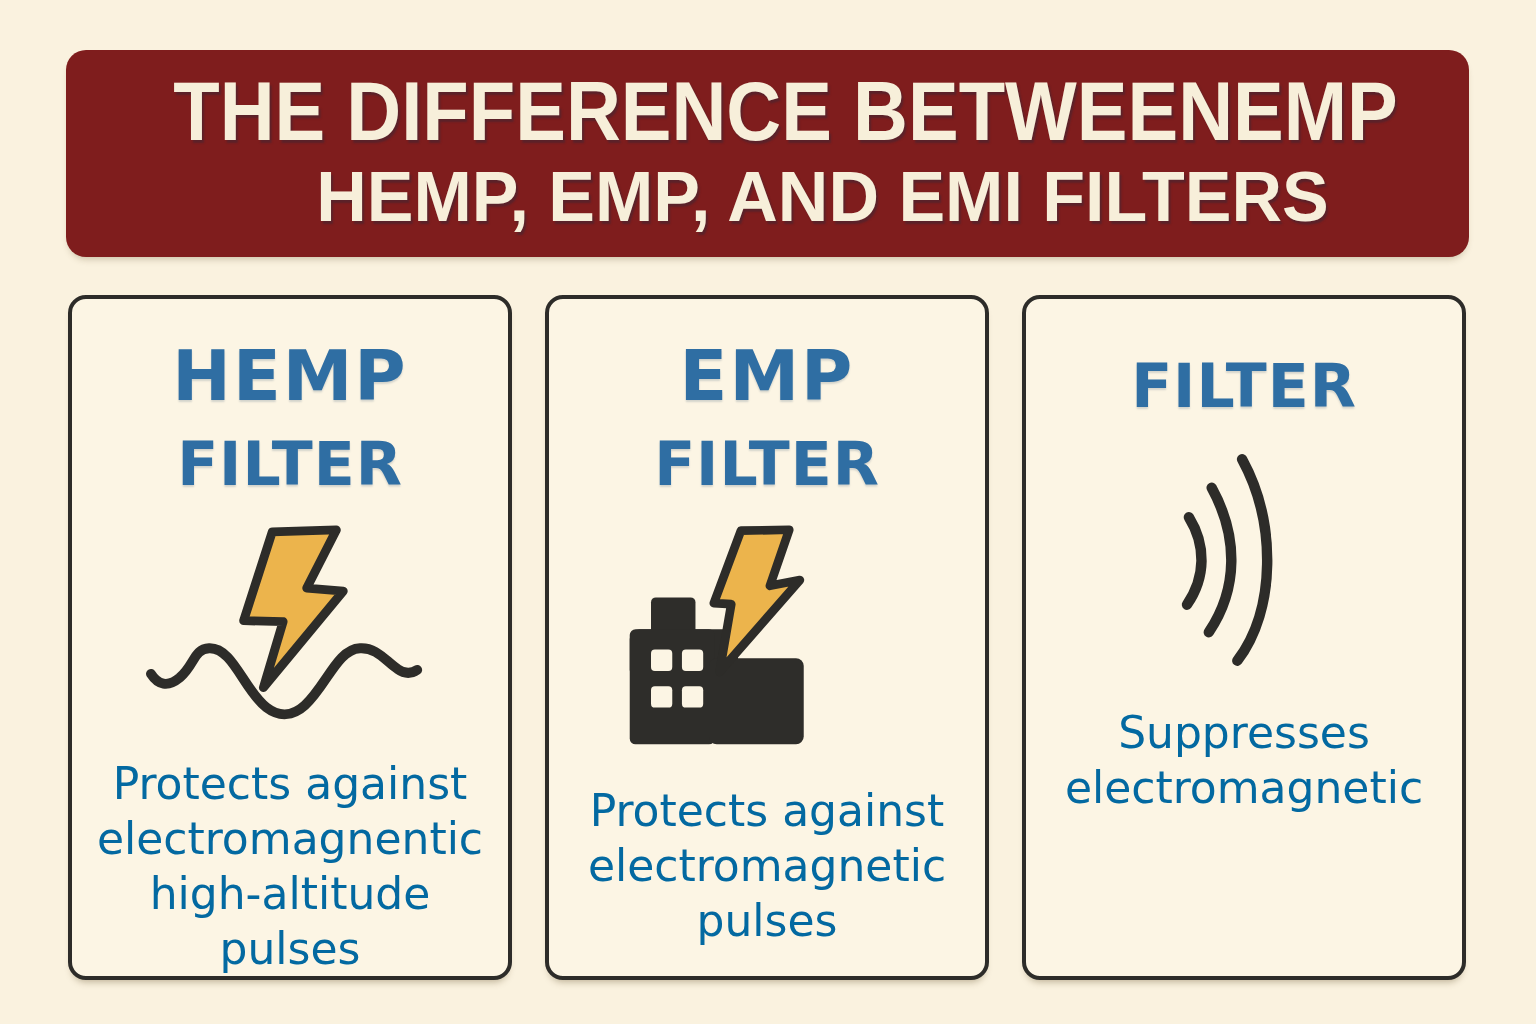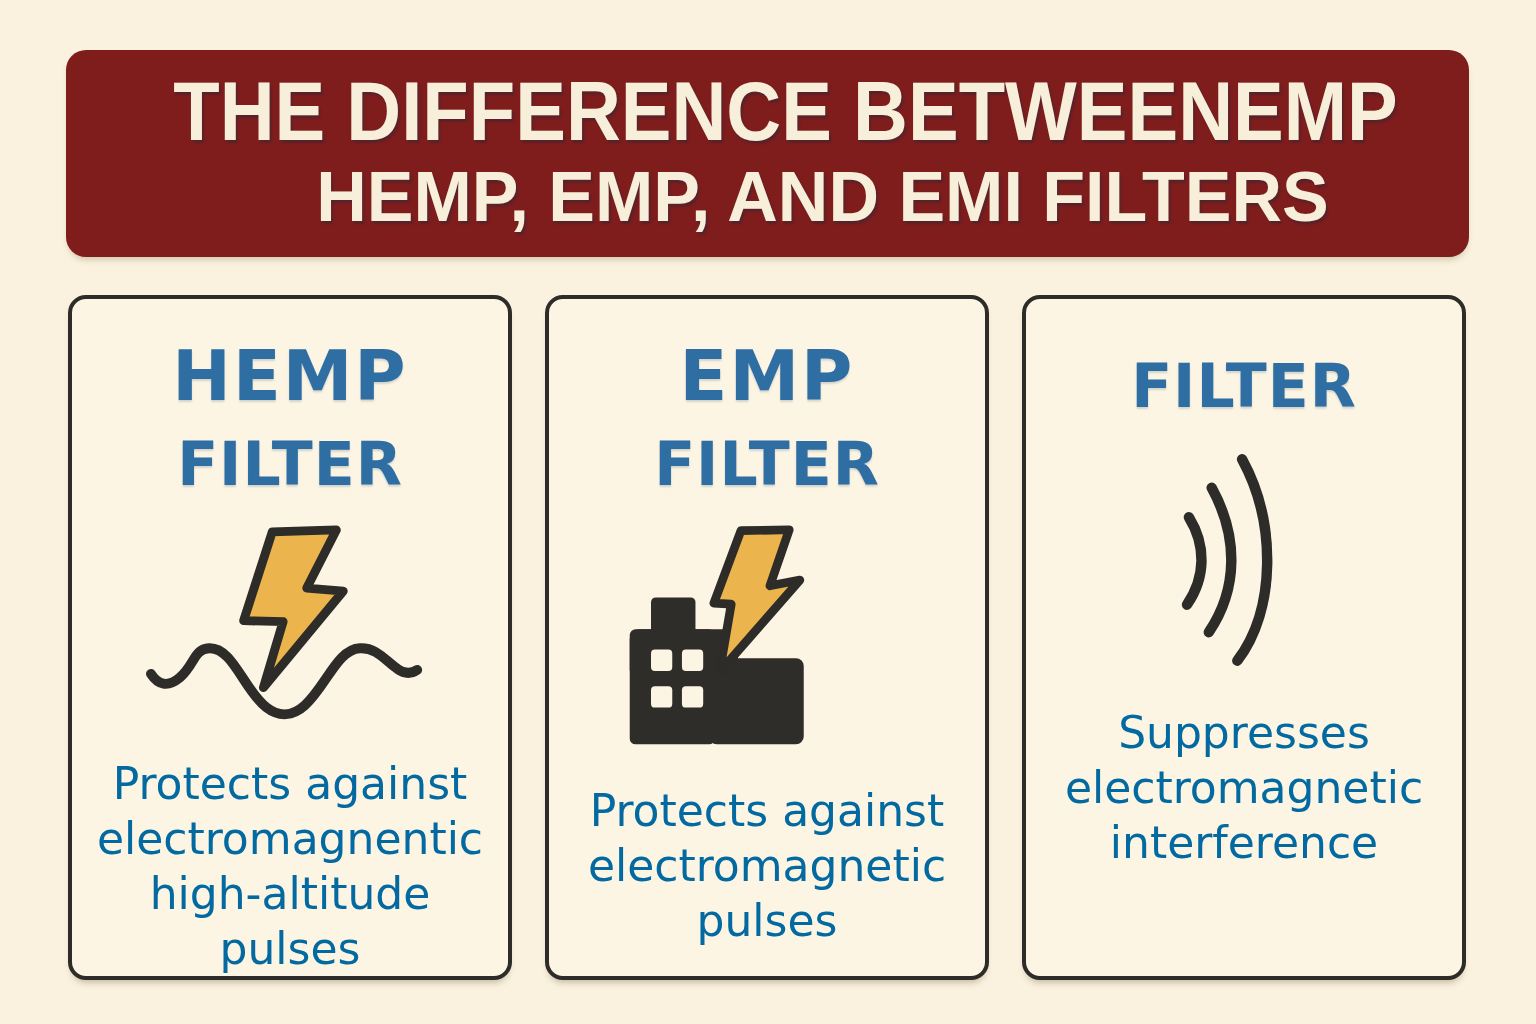--- a/index.html
+++ b/index.html
@@ -133,18 +133,17 @@
       <div class="icon-block">
         <svg width="152" height="228" viewBox="0 0 160 240" aria-hidden="true">
           <path class="outline" stroke-width="11" d="M22,75 C40,104 40,138 20,167"></path>
           <path class="outline" stroke-width="11" d="M46,44 C74,95 74,150 43,196"></path>
           <path class="outline" stroke-width="11" d="M78,14 C114,80 114,172 73,226"></path>
         </svg>
       </div>
       <p class="desc">
         <span>Suppresses</span>
         <span>electromagnetic</span>
-        <span>interference</span>
       </p>
     </section>
 
   </main>
 </div>
 
 </body></html>

